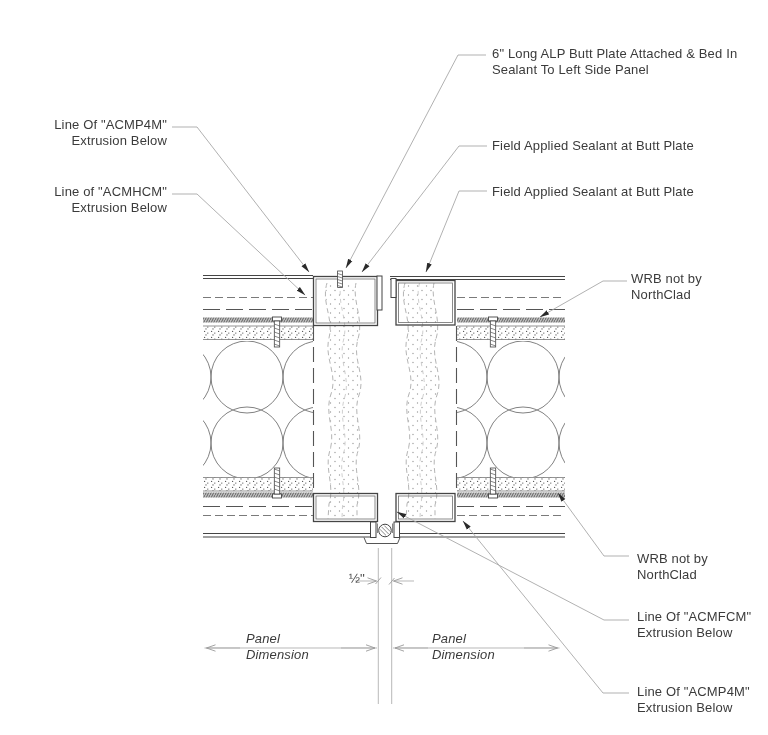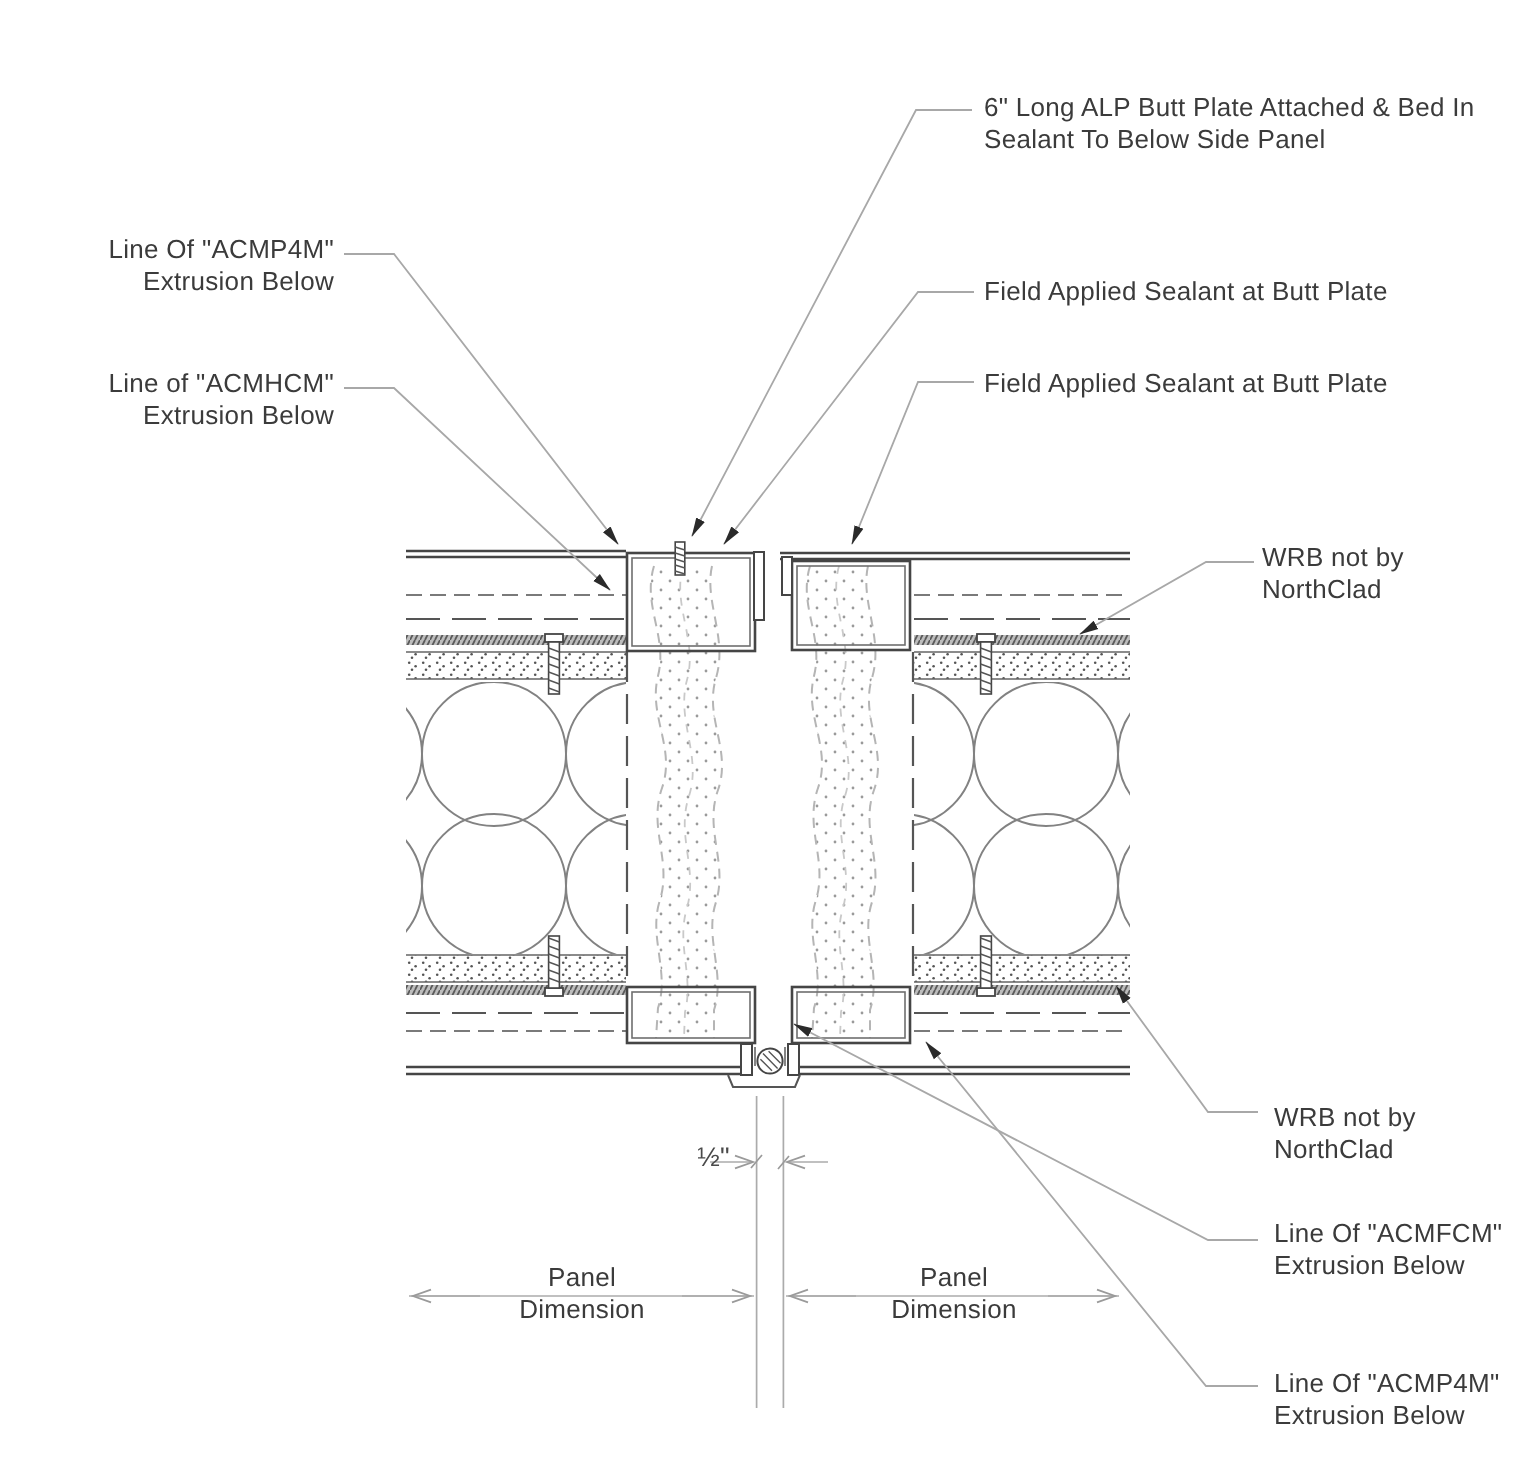--- a/index.html
+++ b/index.html
@@ -2,21 +2,21 @@
 <html><head>
 <meta charset="utf-8">
 <style>
   html,body{margin:0;padding:0;background:#fff;}
   .stage{position:relative;width:768px;height:735px;background:#ffffff;overflow:hidden;
          font-family:"Liberation Sans","DejaVu Sans",sans-serif;}
   svg{position:absolute;left:0;top:0;}
   .lbl{position:absolute;font-size:13px;line-height:15.5px;color:#3b3b3b;
        letter-spacing:.15px;white-space:nowrap;}
   .r{text-align:right;}
-  .c{text-align:center;}
+  .c{text-align:left;font-style:italic;}
   .dimtxt{font-size:13.5px;color:#4a4a4a;}
 </style>
 </head>
 <body>
 
 <div class="stage">
 
 <svg width="768" height="735" viewBox="0 0 768 735">
   <defs>
     <marker id="arrowDark" markerUnits="userSpaceOnUse" markerWidth="10" markerHeight="6" refX="9.2" refY="3" orient="auto">
@@ -195,21 +195,21 @@
   <span>Extrusion Below</span>
 </div>
 
 <div class="lbl r" style="left:17px;top:184px;width:150px;">
   <span>Line of "ACMHCM"</span><br>
   <span>Extrusion Below</span>
 </div>
 
 <div class="lbl" style="left:492px;top:46px;">
   <span>6" Long ALP Butt Plate Attached &amp; Bed In</span><br>
-  <span>Sealant To Below Side Panel</span>
+  <span>Sealant To Left Side Panel</span>
 </div>
 
 <div class="lbl" style="left:492px;top:138px;">
   <span>Field Applied Sealant at Butt Plate</span>
 </div>
 
 <div class="lbl" style="left:492px;top:184px;">
   <span>Field Applied Sealant at Butt Plate</span>
 </div>
 

